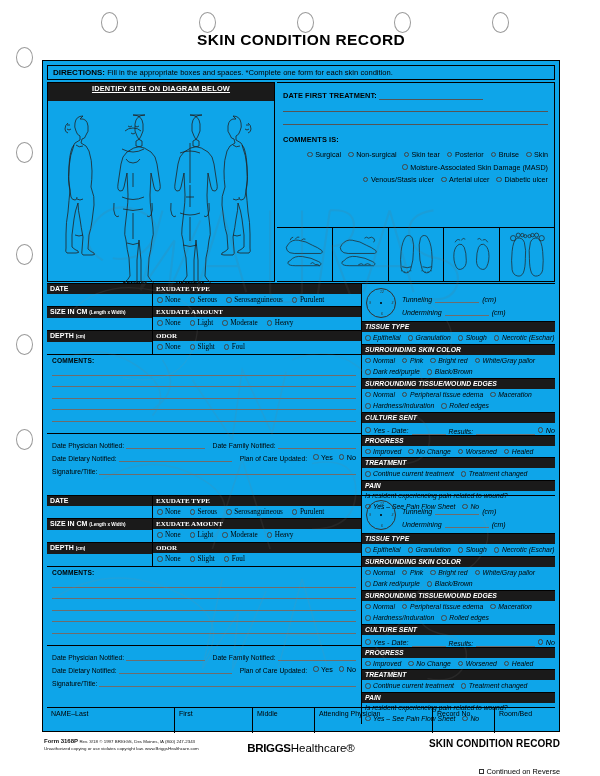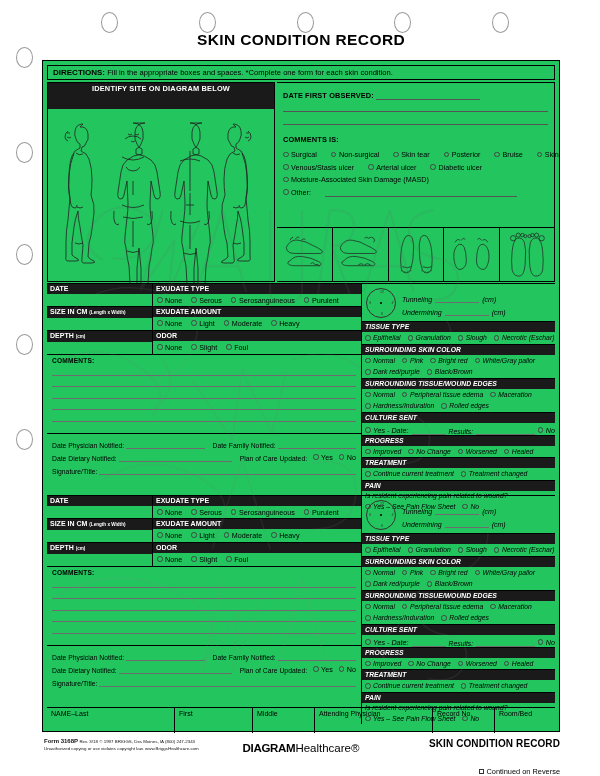--- a/index.html
+++ b/index.html
@@ -22,21 +22,21 @@
     border-radius:50%;
     background:#fff;
   }
 
   
   .form {
     position:absolute;
     left:42px; top:60px;
     width:518px; height:672px;
     border:1.5px solid #000;
-    background:#22c55e;
+    background:#0ea5e9;
   }
 
   
   .title-wrap { position:absolute; left:42px; top:32px; width:518px; text-align:center; }
   .title-main { font-size:15.5px; font-weight:bold; letter-spacing:.4px; line-height:1.05; }
   .title-sub  { font-size:10.5px; font-weight:bold; letter-spacing:.2px; margin-top:2px; }
 
   
   .directions {
     position:absolute; left:4px; top:4px; width:508px; height:15px;
@@ -50,48 +50,48 @@
   .bar {
     background:#1a1a1a; color:#fff;
     font-size:7px; font-weight:bold;
     line-height:9px; padding:0 3px;
     letter-spacing:.2px;
     white-space:nowrap; overflow:hidden;
   }
 
   
   .diagram { position:absolute; left:4px; top:21px; width:228px; height:200px; border:1px solid #000; }
-  .diagram .bar { height:26px; line-height:11px; text-align:center; font-size:7.4px; }
+  .diagram .bar { height:18px; line-height:11px; text-align:center; font-size:7.4px;text-decoration:underline; }
   .figs { position:relative; height:188px; }
   .figlabel { position:absolute; bottom:2px; font-size:6.4px; font-weight:bold; }
 
   
   .rhead { position:absolute; left:234px; top:21px; width:278px; height:200px; border:1px solid #000; border-left:none; padding:6px 6px 0 6px; }
   .fl { font-size:7.4px; font-weight:bold; letter-spacing:.1px; white-space:nowrap; }
   .fl .norm { font-weight:normal; }
   .ul { display:inline-block; border-bottom:1px solid #555; height:9px; vertical-align:bottom; }
   .blankline { border-bottom:1px solid #555; height:1px; margin:9px 0 0 0; }
   .condlist { margin-top:6px; }
-  .condrow { display:flex; align-items:center; gap:14px; margin-bottom:3.5px; white-space:nowrap; }
+  .condrow { display:flex; align-items:center; gap:7px; margin-bottom:3.5px; white-space:nowrap;justify-content:flex-end; }
   .opt { display:inline-flex; align-items:center; gap:2.5px; font-size:7.2px; white-space:nowrap; }
   .radio { width:5.5px; height:5.5px; border:1px solid #444; border-radius:50%; flex:0 0 auto; display:inline-block; }
 
   
   .feet { position:absolute; left:234px; top:166px; width:278px; height:54px; border-top:1px solid #000; display:flex; }
   .feetcell { flex:1; border-right:1px solid #000; position:relative; }
   .feetcell:last-child { border-right:none; }
 
   
   .block { position:absolute; left:4px; width:508px; }
   .lcol { position:absolute; left:0; top:0; width:314px; }
   .rcol { position:absolute; left:314px; top:0; width:194px; border-left:1px solid #000;font-style:italic; }
 
   .lrow { display:flex; border-bottom:1px solid #000; }
   .lcap { width:106px; border-right:1px solid #000; }
-  .lval { flex:1; }
+  .lval { flex:1;font-family:Liberation Serif, serif; }
   .cellbar { background:#1a1a1a; color:#fff; font-size:7px; font-weight:bold; line-height:10px; padding:0 3px; white-space:nowrap; }
   .cellbar .sm { font-size:4.6px; }
   .blank { height:12px; }
   .optrow { height:12px; display:flex; align-items:center; padding-left:4px; gap:9px; }
 
   .comments { border-bottom:1px solid #000; padding:2px 5px 0 5px; }
   .comments .lbl { font-size:6.6px; font-weight:bold; letter-spacing:.2px; }
   .cline { border-bottom:1px solid #6d6d6d; height:11.5px; }
 
   .notif { padding:1.5px 5px 1px 5px; }
@@ -217,21 +217,21 @@
             </g>
           </g>
         </svg>
         <div class="figlabel" style="left:74px;">Anterior</div>
         <div class="figlabel" style="left:128px;">Posterior</div>
       </div>
     </div>
 
     <div class="rhead">
       <div class="fl" style="margin-top:2px;">
-        <span>DATE FIRST OBSERVED:</span>
+        <span>DATE FIRST TREATMENT:</span>
         <span class="ul" style="width:104px;"></span>
       </div>
 
       <div class="blankline" style="margin-top:11px;"></div>
       <div class="blankline" style="margin-top:12px;"></div>
 
       <div class="fl" style="margin-top:10px;">COMMENTS IS:</div>
 
       <div class="condlist">
         <div class="condrow">
@@ -256,43 +256,36 @@
               <span>Bruise</span>
             </span>
           <span class="opt">
               <i class="radio"></i>
               <span>Skin</span>
             </span>
         </div>
         <div class="condrow">
           <span class="opt">
               <i class="radio"></i>
+              <span>Moisture-Associated Skin Damage (MASD)</span>
+            </span>
+        </div>
+        <div class="condrow">
+          <span class="opt">
+              <i class="radio"></i>
               <span>Venous/Stasis ulcer</span>
             </span>
           <span class="opt">
               <i class="radio"></i>
               <span>Arterial ulcer</span>
             </span>
           <span class="opt">
               <i class="radio"></i>
               <span>Diabetic ulcer</span>
             </span>
-        </div>
-        <div class="condrow">
-          <span class="opt">
-              <i class="radio"></i>
-              <span>Moisture-Associated Skin Damage (MASD)</span>
-            </span>
-        </div>
-        <div class="condrow">
-          <span class="opt">
-              <i class="radio"></i>
-              <span>Other:</span>
-            </span>
-          <span class="ul" style="width:192px;"></span>
         </div>
       </div>
     </div>
 
     <div class="feet">
       <div class="feetcell">
         <svg width="100%" height="100%" viewBox="0 0 52 52" preserveAspectRatio="xMidYMid meet">
           <g fill="none" stroke="#222" stroke-width="0.7">
             <path d="M10 16 q4 -5 10 -4 q8 1 14 5 q5 2 9 5 q2 2 -1 3 l-26 0 q-5 0 -7 -3 q-2 -3 1 -6 z"></path>
             <path d="M12 12 q1 -3 3 -3 M17 11 q2 -3 4 -2 M23 12 q2 -2 4 -1"></path>
@@ -933,21 +926,21 @@
   <div class="footer">
     <div class="fsmall">
       <div>
         <b>Form 3168P</b>
         <span class="tiny">Rev. 3/18</span>
         <span class="tiny">© 1997 BRIGGS, Des Moines, IA  (800) 247-2343</span>
       </div>
       <div class="tiny">Unauthorized copying or use violates copyright law.  www.BriggsHealthcare.com</div>
     </div>
     <div class="brand">
-      <b>DIAGRAM</b><span>Healthcare®</span>
+      <b>BRIGGS</b><span>Healthcare®</span>
     </div>
     <div class="fright">
       <div class="t1">SKIN CONDITION RECORD</div>
       <div class="t2"><i class="chk"></i><span>Continued on Reverse</span></div>
     </div>
   </div>
 
 </div>
 
 </body></html>

